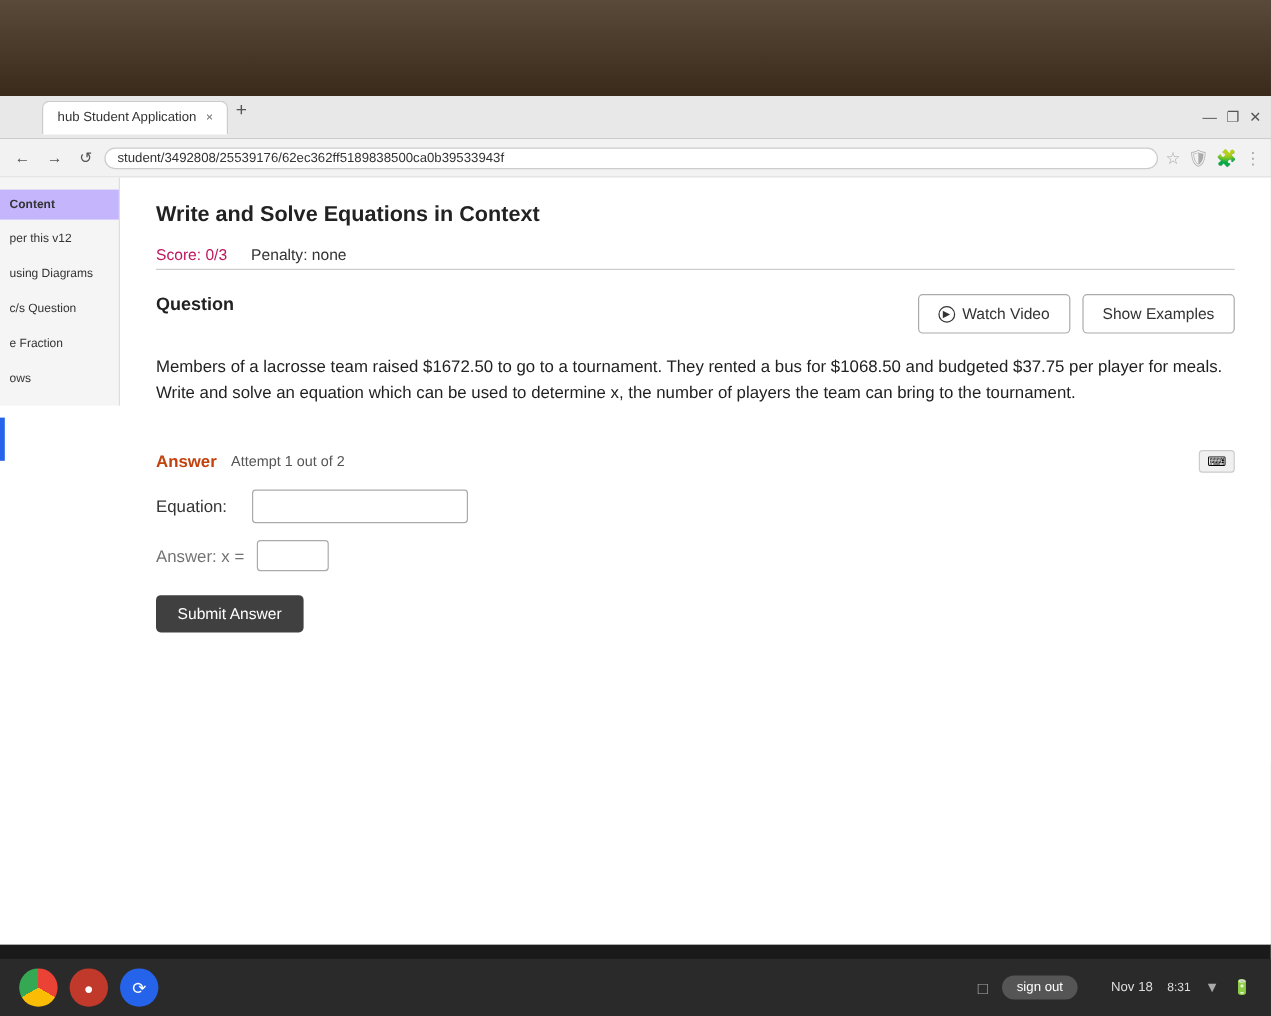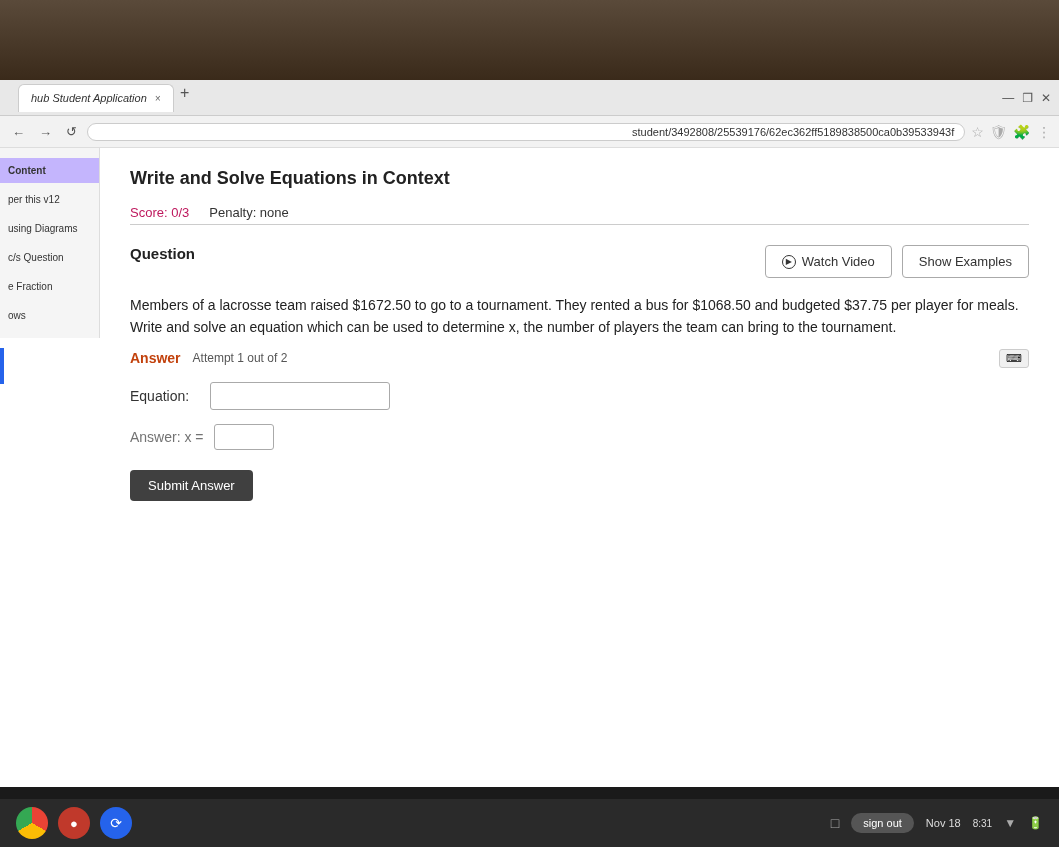--- a/index.html
+++ b/index.html
@@ -46,22 +46,21 @@
 
     .browser-window-controls {
       display: flex;
       gap: 4px;
       align-items: center;
     }
 
     .tab-bar {
       display: flex;
       flex: 1;
-      margin-left: 4px;
-      font-style: italic;
+      margin-left: 21px;
     }
 
     .tab {
       background: #fff;
       border-radius: 6px 6px 0 0;
       padding: 4px 12px;
       font-size: 11px;
       color: #333;
       display: flex;
       align-items: center;
@@ -88,21 +87,20 @@
     }
 
     .url-bar {
       flex: 1;
       background: #fff;
       border: 1px solid #ccc;
       border-radius: 12px;
       padding: 2px 10px;
       font-size: 11px;
       color: #333;
-      text-align: right;
     }
 
     .toolbar-icons {
       display: flex;
       gap: 8px;
       align-items: center;
     }
 
     
     .page-content {
@@ -226,21 +224,21 @@
       display: flex;
       align-items: center;
       justify-content: center;
       font-size: 8px;
     }
 
     .question-text {
       font-size: 14px;
       color: #222;
       line-height: 1.6;
-      margin-bottom: 10px;
+      margin-bottom: 36px;
     }
 
     
     .answer-section {
       margin-top: 10px;
     }
 
     .answer-header {
       display: flex;
       justify-content: space-between;
@@ -387,20 +385,21 @@
     }
 
     .taskbar-time {
       color: #ddd;
       font-size: 10px;
     }
 
     .taskbar-date {
       color: #ddd;
       font-size: 11px;
+      margin-left: 16px;
     }
 
     
     .sidebar-accent-bar {
       width: 4px;
       background: #2563eb;
       height: 36px;
       position: absolute;
       left: 0;
       top: 200px;

